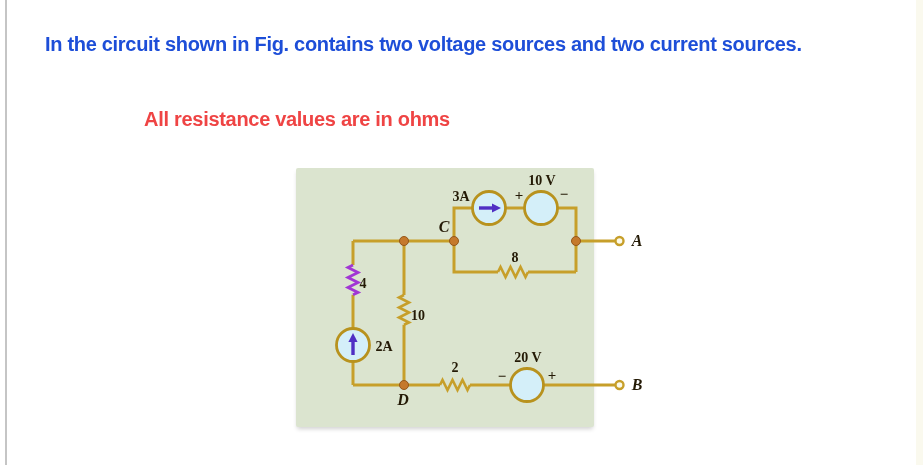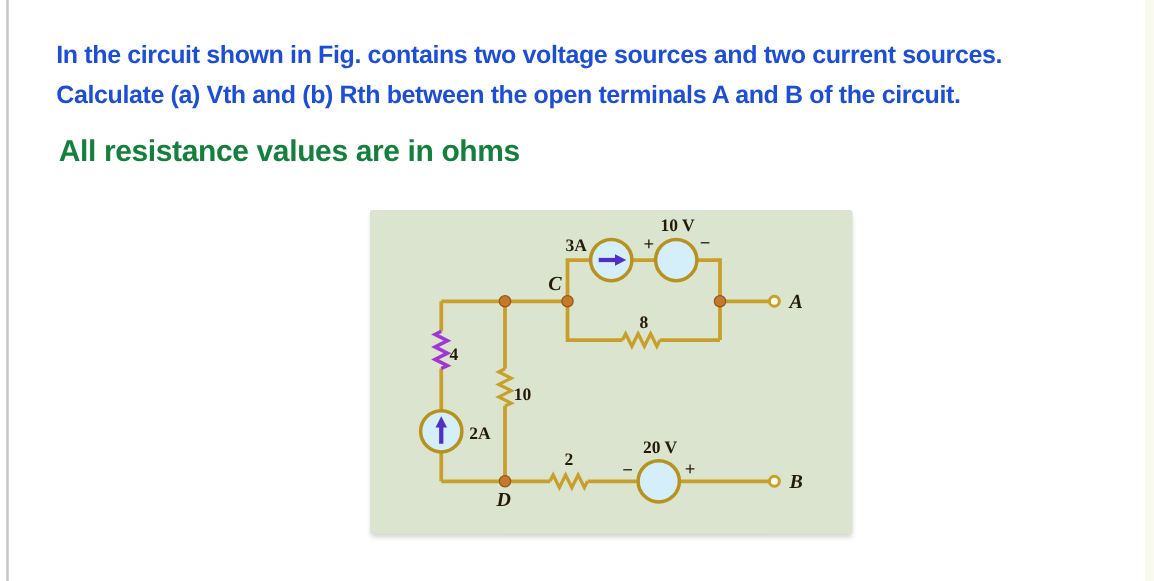--- a/index.html
+++ b/index.html
@@ -13,43 +13,42 @@
   .page-right-strip{
     position:absolute;right:0;top:0;bottom:0;width:7px;background:#faf9ee;
   }
   .problem-block{
     position:absolute;left:45px;top:28px;width:830px;
     color:#1d4ed8;font-size:20px;font-weight:600;letter-spacing:-0.3px;
     line-height:32px;
   }
   .problem-note{
     position:absolute;left:47px;top:108px;width:500px;
-    color:#15803d;font-size:24px;font-weight:600;letter-spacing:-0.3px;
+    color:#ef4444;font-size:20px;font-weight:600;letter-spacing:-0.3px;text-align:center;
   }
   .figure-panel{
-    position:absolute;left:296px;top:168px;width:386px;height:259px;
+    position:absolute;left:296px;top:168px;width:298px;height:259px;
     background:#dbe4cf;border-radius:2px;
     box-shadow:0 3px 4px -1px rgba(0,0,0,0.18);
   }
   svg text{
     font-family:"Liberation Serif",serif;font-weight:bold;fill:#241a06;
   }
   svg .val-label{font-size:14px;}
   svg .sign-label{font-size:15px;}
   svg .node-label{font-size:16px;font-style:italic;}
 </style>
 </head>
 <body>
 
 <div class="page-left-edge"></div>
 <div class="page-right-strip"></div>
 
 <div class="problem-block">
   <div>In the circuit shown in Fig. contains two voltage sources and two current sources.</div>
-  <div>Calculate (a) Vth and (b) Rth between the open terminals A and B of the circuit.</div>
 </div>
 <div class="problem-note">All resistance values are in ohms</div>
 
 <div class="figure-panel">
   <svg width="358" height="259" viewBox="0 0 358 259">
 
     <g stroke="#c79f2a" stroke-width="3" fill="none">
       <path d="M57,73 H158"></path>
       <path d="M57,73 V97 M57,126.8 V160.5 M57,193.5 V217"></path>
       <path d="M108,73 V127 M108,156.8 V217"></path>

